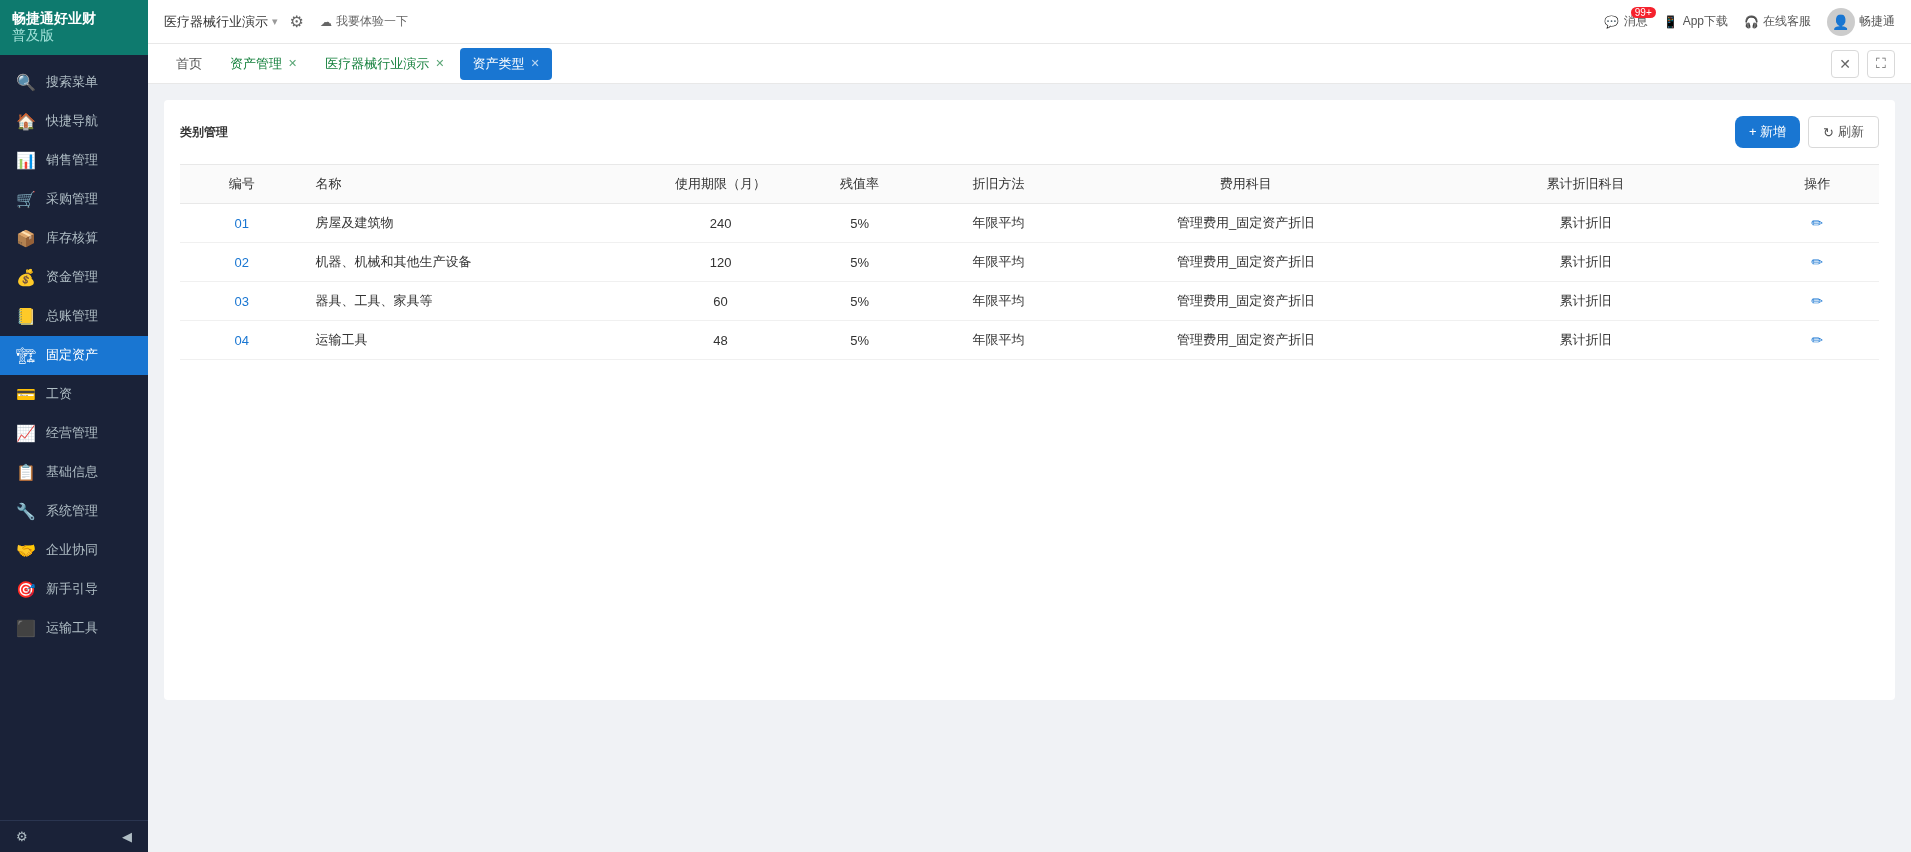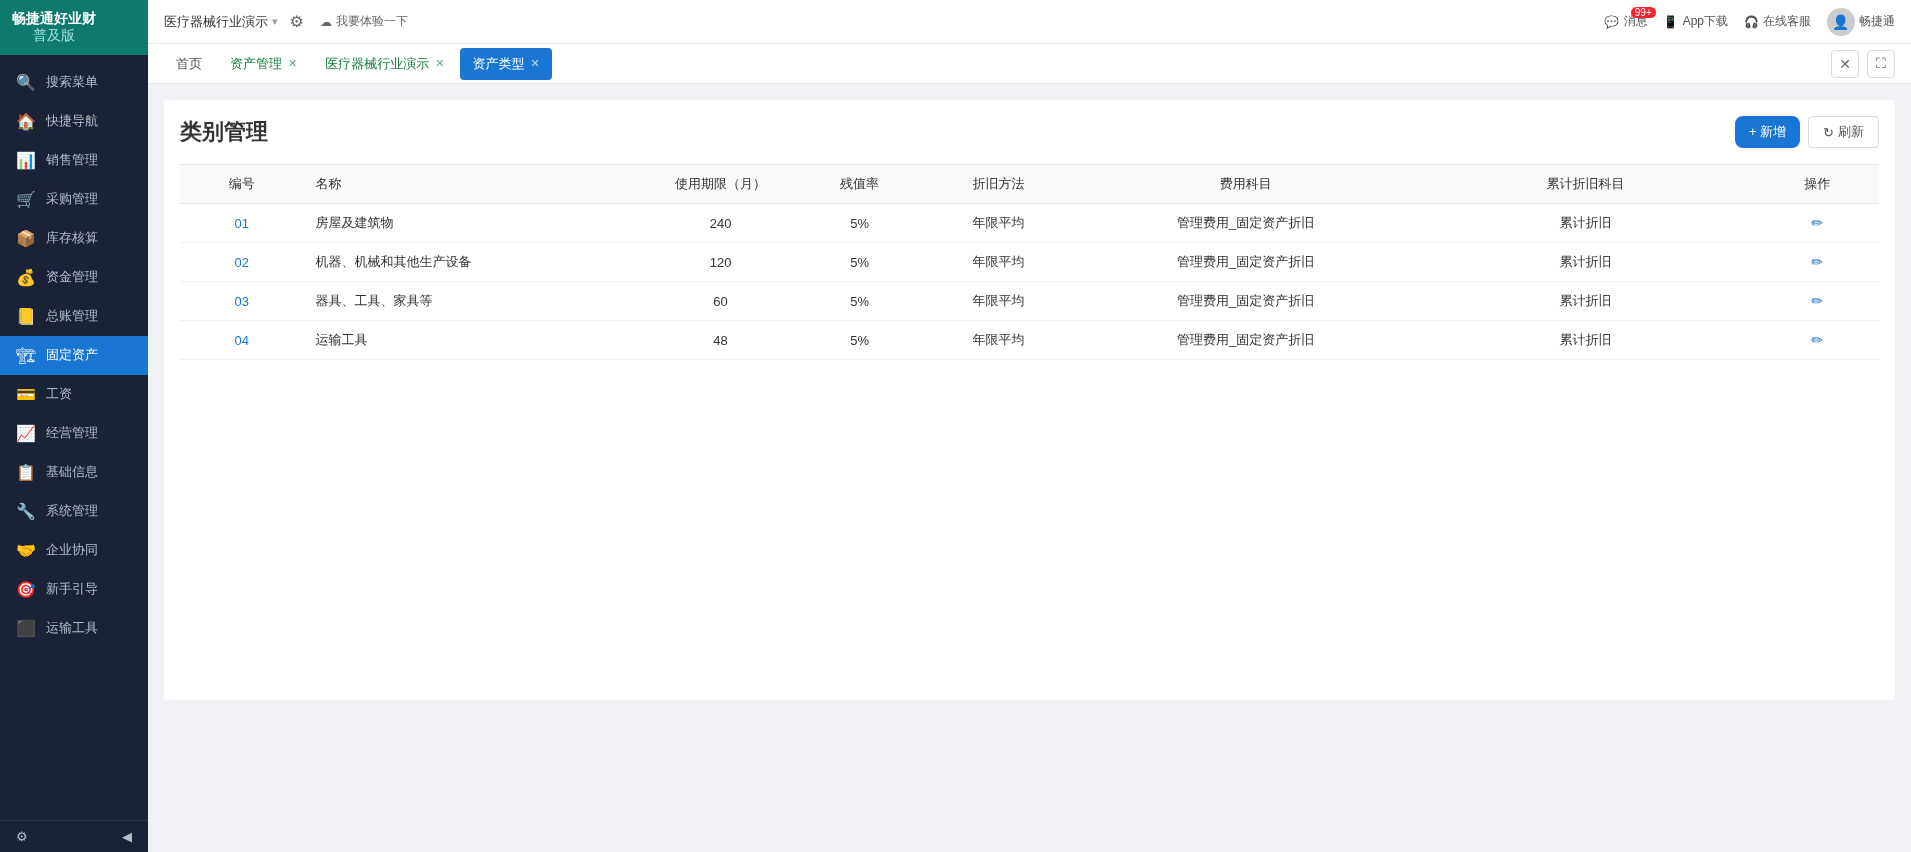--- a/index.html
+++ b/index.html
@@ -194,21 +194,21 @@
       padding: 16px;
       min-height: 600px;
     }
     #page-header {
       display: flex;
       align-items: center;
       justify-content: space-between;
       margin-bottom: 16px;
     }
     #page-title {
-      font-size: 22px;
+      font-size: 12px;
       font-weight: bold;
       color: #333;
     }
     #header-actions {
       display: flex;
       gap: 8px;
     }
     .btn-primary {
       background: #1976d2;
       color: #fff;
@@ -271,21 +271,21 @@
     .col-expense { width: 220px; }
     .col-depreciation { width: 220px; }
     .col-action { width: 80px; }
     td.col-name { text-align: left; }
   </style>
 </head>
 <body>
 
 <div id="sidebar">
   <div id="sidebar-header">
-    <div style="display:flex;flex-direction:column;text-align:center;">
+    <div style="display:flex;flex-direction:column;">
       <span id="sidebar-logo-text">畅捷通好业财</span>
       <span id="sidebar-edition">普及版</span>
     </div>
   </div>
   <div id="sidebar-nav">
 
   <div class="nav-item">
         <span class="icon">🔍</span>
         <span>搜索菜单</span>
       </div>

